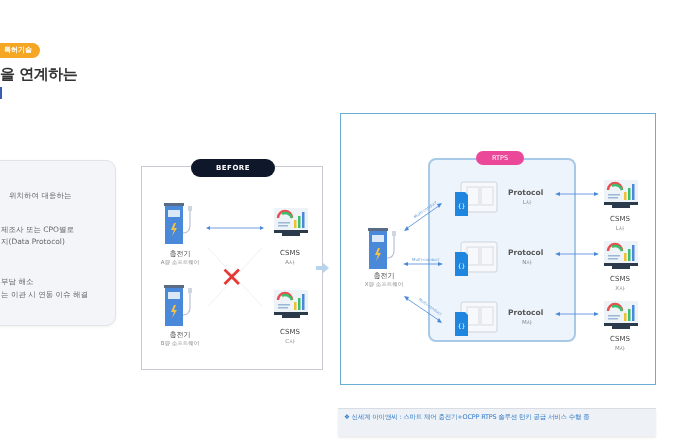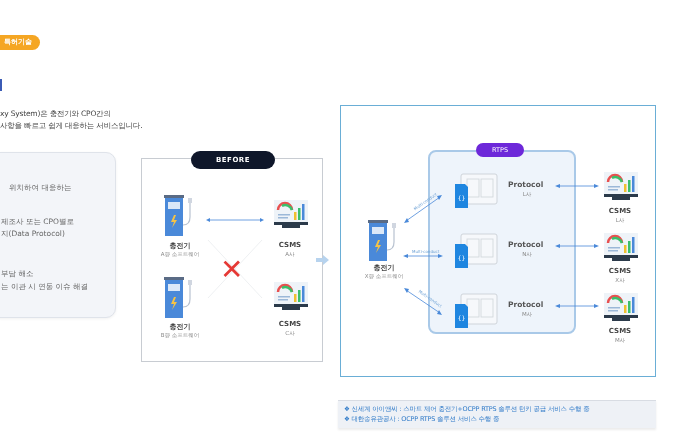--- a/index.html
+++ b/index.html
@@ -1,58 +1,55 @@
 <!DOCTYPE html>
 <html><head>
 <meta charset="utf-8">
 <style>
   * { box-sizing: border-box; margin: 0; padding: 0; }
   html, body { width: 686px; height: 440px; background: #ffffff; overflow: hidden; font-family: "DejaVu Sans", sans-serif; }
-  .page { position: relative; width: 686px; height: 328px; }
+  .page { position: relative; width: 686px; height: 328px; margin-top: 8px; }
 
   
   .badge { position: absolute; left: -14px; top: 35px; height: 15px; padding: 0 8px 0 18px; border-radius: 8px; background: #f5a623; color: #fff; font-size: 7px; font-weight: bold; line-height: 15px; }
   .title1 { position: absolute; left: 0; top: 57px; font-size: 15px; font-weight: bold; color: #333; letter-spacing: -0.5px; }
   .title2 { position: absolute; left: -4px; top: 79px; width: 6px; height: 12px; background: #3b5bb5; }
   .desc { position: absolute; left: 0; top: 108px; font-size: 7.5px; color: #444; line-height: 12px; letter-spacing: -0.2px; }
 
   .leftbox { position: absolute; left: -10px; top: 152px; width: 126px; height: 166px; background: #f3f5f9; border: 1px solid #dfe3ea; border-radius: 10px; box-shadow: 0 1px 3px rgba(0,0,0,0.06); }
   .lb-item { position: absolute; left: 0; font-size: 7.5px; color: #666; line-height: 11px; white-space: nowrap; }
 
   
   .before-box { position: absolute; left: 141px; top: 158px; width: 182px; height: 204px; border: 1.5px solid #c8ccd2; background: #fff; }
   .before-pill { position: absolute; left: 191px; top: 151px; width: 84px; height: 18px; border-radius: 9px; background: #0f172a; color: #fff; font-size: 7px; font-weight: bold; text-align: center; line-height: 18px; letter-spacing: 0.5px; }
 
   
   .now-box { position: absolute; left: 340px; top: 105px; width: 316px; height: 272px; border: 1.5px solid #6aaed6; background: #fff; }
   .now-pill { position: absolute; left: 427px; top: 94px; width: 104px; height: 22px; border-radius: 11px; background: #0f6fc6; color: #fff; font-size: 8px; font-weight: bold; text-align: center; line-height: 22px; }
   .rtps-box { position: absolute; left: 428px; top: 150px; width: 148px; height: 184px; border: 2px solid #a9c9e8; border-radius: 8px; background: #eef4fb; }
-  .rtps-pill { position: absolute; left: 476px; top: 143px; width: 48px; height: 14px; border-radius: 7px; background: #6d28d9; color: #fff; font-size: 6.5px; text-align: center; line-height: 14px; }
+  .rtps-pill { position: absolute; left: 476px; top: 143px; width: 48px; height: 14px; border-radius: 7px; background: #ec4899; color: #fff; font-size: 6.5px; text-align: center; line-height: 14px; }
 
   .note-box { position: absolute; left: 338px; top: 400px; width: 318px; height: 28px; background: #eef1f6; border-top: 1px solid #d8dce3; box-shadow: 0 2px 2px rgba(0,0,0,0.08); }
   .note-line { position: absolute; left: 6px; font-size: 6.5px; color: #2f7ac8; white-space: nowrap; letter-spacing: -0.2px; }
 
-  .lbl-main { position: absolute; font-size: 7px; font-weight: bold; color: #444; text-align: center; white-space: nowrap; }
+  .lbl-main { position: absolute; font-size: 7px; font-weight: normal; color: #444; text-align: center; white-space: nowrap; }
   .lbl-sub { position: absolute; font-size: 5.5px; color: #888; text-align: center; white-space: nowrap; }
   .proto-lbl { position: absolute; font-size: 7.5px; font-weight: bold; color: #555; white-space: nowrap; }
 
   .icon { position: absolute; }
   .arrowtxt { font-size: 4px; fill: #6a9fd4; }
 </style>
 </head>
 <body>
 
 <div class="page">
 
   <div class="badge">특허기술</div>
+  <div class="title1">을 연계하는</div>
   <div class="title2"></div>
-  <div class="desc">
-    <div>xy System)은 충전기와 CPO간의</div>
-    <div>사항을 빠르고 쉽게 대응하는 서비스입니다.</div>
-  </div>
 
   <div class="leftbox">
     <div class="lb-item" style="top:29px; left:18px;">위치하여 대응하는</div>
     <div class="lb-item" style="top:63px; left:10px;">제조사 또는 CPO별로</div>
     <div class="lb-item" style="top:75px; left:10px;">지(Data Protocol)</div>
     <div class="lb-item" style="top:115px; left:10px;">부담 해소</div>
     <div class="lb-item" style="top:128px; left:10px;">는 이관 시 연동 이슈 해결</div>
   </div>
 
   <div class="before-box"></div>
@@ -238,19 +235,15 @@
     <rect x="10" y="27" width="18" height="3" fill="#2b3a4a"></rect>
   </svg>
   <div class="lbl-main" style="left:600px; top:327px; width:40px;">CSMS</div>
   <div class="lbl-sub" style="left:600px; top:337px; width:40px;">M사</div>
 
   <div class="note-box">
     <div class="note-line" style="top:4px;">
       <span>❖</span>
       <span>신세계 아이앤씨 : 스마트 제어 충전기+OCPP RTPS 솔루션 턴키 공급 서비스 수행 중</span>
     </div>
-    <div class="note-line" style="top:14px;">
-      <span>❖</span>
-      <span>대한송유관공사 : OCPP RTPS 솔루션 서비스 수행 중</span>
-    </div>
   </div>
 
 </div>
 
 </body></html>

